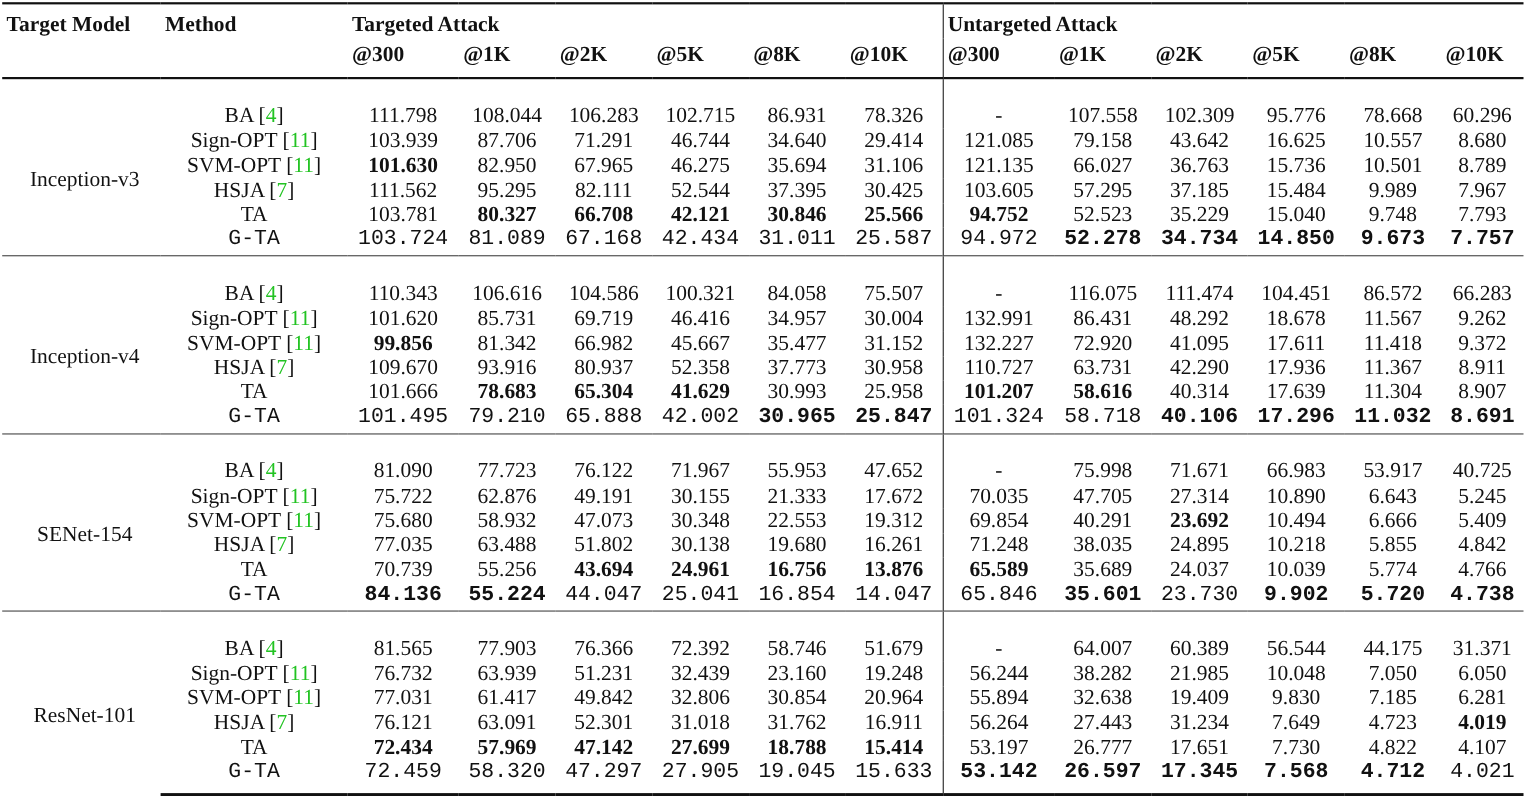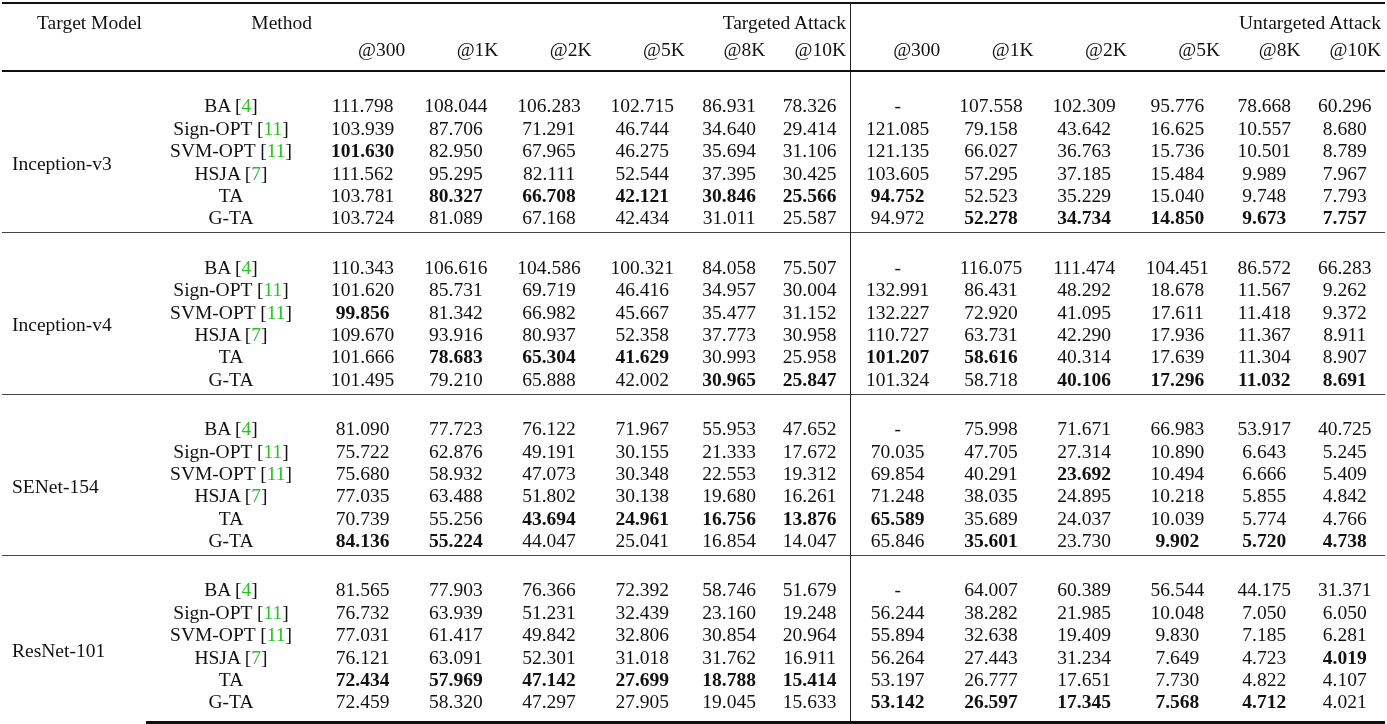--- a/index.html
+++ b/index.html
@@ -11,33 +11,33 @@
   .wrap { position: relative; width: 1387px; height: 724px; }
   table {
     position: absolute; left: 2px; top: 2px;
     width: 1383px;
     border-collapse: collapse;
     font-size: 19.5px;
     line-height: 1;
   }
   thead tr.top th { border-top: 2.5px solid #111; }
   thead tr.sub th { border-bottom: 2px solid #111; padding-bottom: 11px; }
-  th { font-weight: normal; text-align: right; padding: 0 4px; white-space: nowrap; }
+  th { font-weight: bold; text-align: left; padding: 0 4px; white-space: nowrap; }
   thead tr.top th { padding-top: 9px; height: 22px; vertical-align: top; }
   thead tr.sub th { height: 24px; vertical-align: bottom; }
   td { text-align: center; padding: 0 4px; height: 22.4px; white-space: nowrap; }
   tbody.group td { }
   tbody.group tr:first-child td { padding-top: 23px; }
-  tbody.group tr:last-child td { padding-bottom: 3px; }
+  tbody.group tr:last-child td { padding-bottom: 3px; font-family: Liberation Mono, monospace; }
   tbody.group + tbody.group tr:first-child td { border-top: 1.5px solid #444; }
   tbody.group.last tr:last-child td { border-bottom: 3px solid #111; padding-bottom: 8px; }
   .vsep { border-right: 1.5px solid #222; }
   .b { font-weight: bold; }
   .ref { color: #22c322; }
-  .model { text-align: left; padding-left: 10px; }
+  .model { text-align: center; padding-left: 10px; }
   col.c-model { width: 144px; }
   col.c-method { width: 170px; }
 </style>
 </head>
 <body>
 
 <div class="wrap">
   <table>
     <colgroup>
       <col class="c-model">

